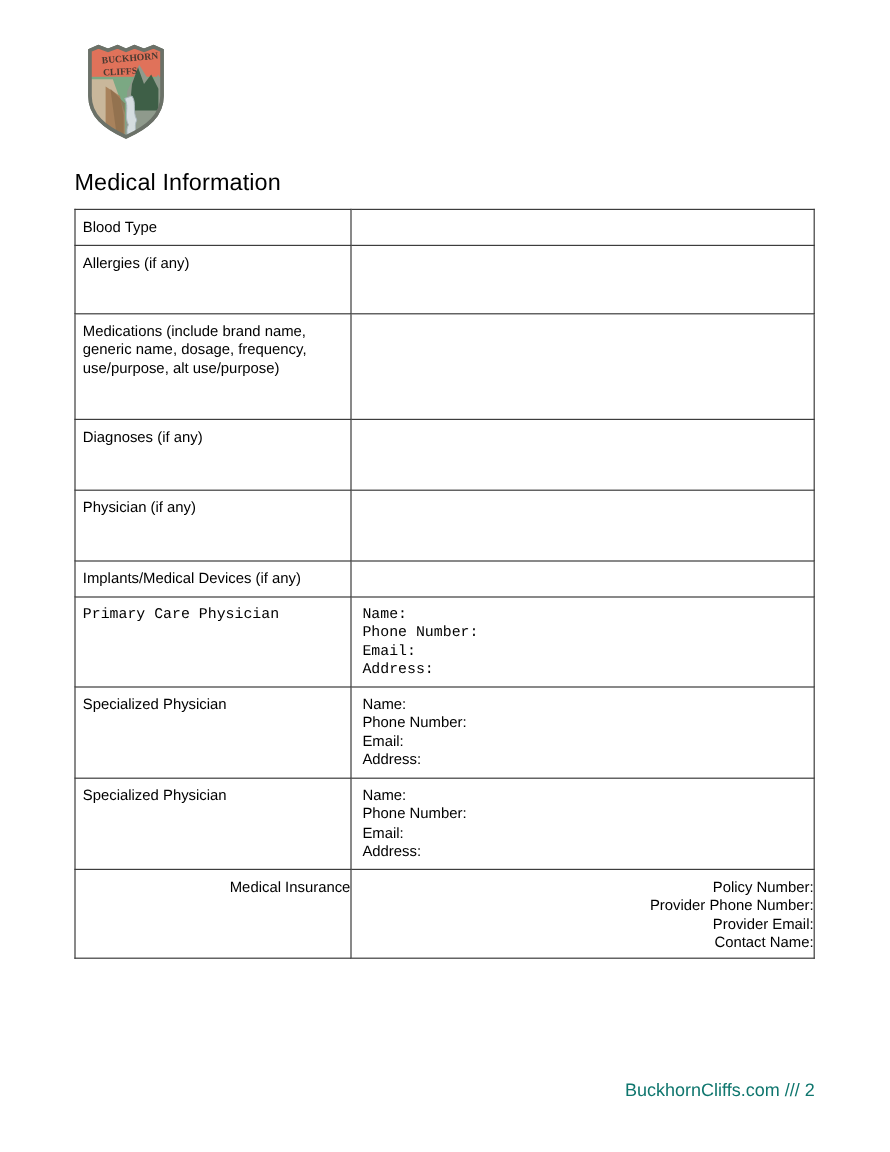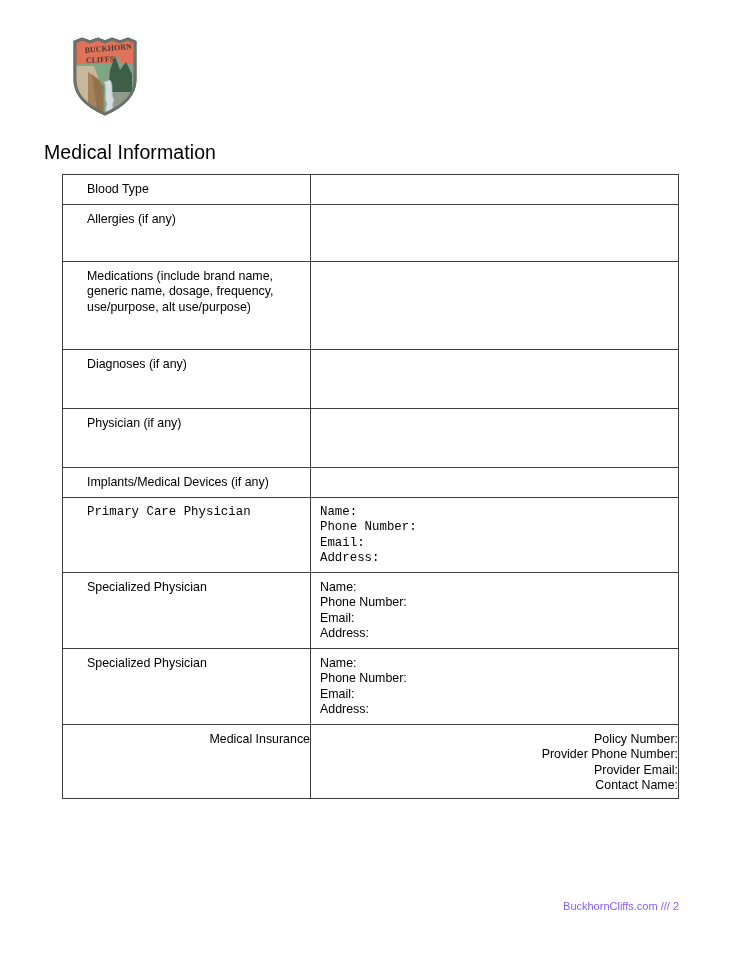--- a/index.html
+++ b/index.html
@@ -22,59 +22,59 @@
     left: 70px;
     top: 36px;
     width: 70px;
     height: 82px;
   }
   #logo-block svg { display: block; }
 
   
   #page-title {
     position: absolute;
-    left: 44px;
+    left: 62px;
     top: 141px;
     font-size: 19.5px;
     font-weight: 400;
     letter-spacing: 0.1px;
     color: #000;
     white-space: nowrap;
   }
 
   
   #medical-table {
     position: absolute;
     left: 62px;
     top: 174px;
     width: 617px;
     border-collapse: collapse;
     table-layout: fixed;
   }
   #medical-table td {
     border: 1px solid #3d3d3d;
     vertical-align: top;
-    padding: 7px 0 0 24px;
+    padding: 7px 0 0 6px;
     font-size: 12.4px;
     line-height: 15.4px;
     color: #000;
   }
   #medical-table td.label-cell { width: 223px; }
   #medical-table td.value-cell { padding-left: 9px; }
 
   .cell-lines { margin: 0; }
   .cell-lines .cl { display: block; white-space: pre; }
 
   
   #page-footer {
     position: absolute;
     right: 63px;
     top: 900px;
-    font-size: 11px;
-    color: #8b5cf6;
+    font-size: 15px;
+    color: #0f766e;
     white-space: nowrap;
   }
 </style>
 </head>
 <body>
 
 <div id="logo-block">
   <svg width="70" height="82" viewBox="0 0 70 82" xmlns="http://www.w3.org/2000/svg">
     <defs>
       <clipPath id="shieldClip">

